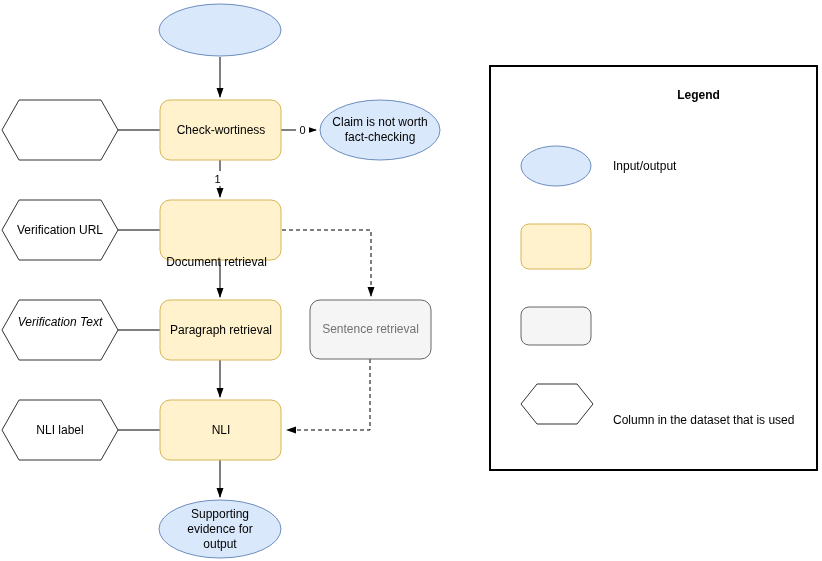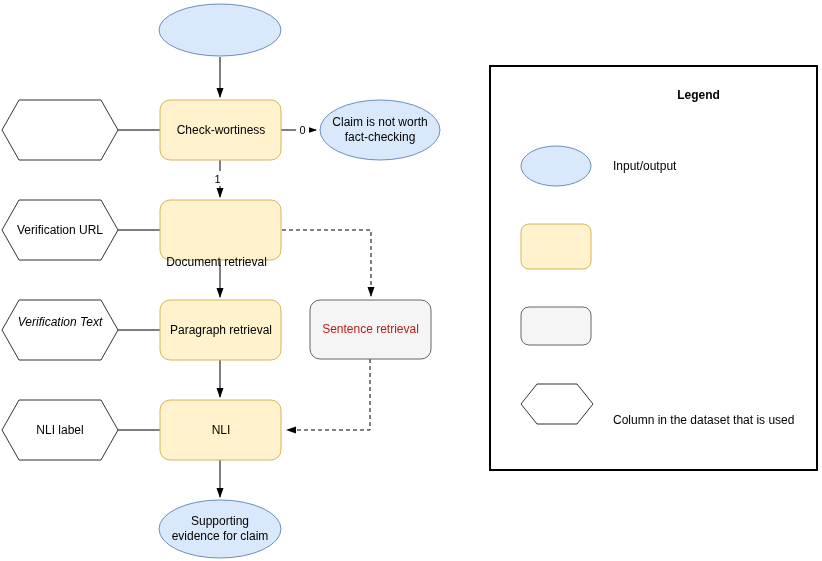--- a/index.html
+++ b/index.html
@@ -6,21 +6,21 @@
   .canvas {
     position:relative; width:822px; height:561px; background:#ffffff;
     font-family:"Liberation Sans", sans-serif; font-size:12px; color:#000;
     overflow:hidden;
   }
   svg.layer { position:absolute; left:0; top:0; width:822px; height:561px; }
   .lbl {
     position:absolute; display:flex; align-items:center; justify-content:center;
     text-align:center; line-height:1.25;
   }
-  .lbl.gray { color:#b91c1c; }
+  .lbl.gray { color:#737373; }
   .edge-lbl {
     position:absolute; background:#ffffff; font-size:11px;
     display:flex; align-items:center; justify-content:center;
   }
   .legend-box {
     position:absolute; left:489px; top:65px; width:329px; height:406px;
     border:2px solid #000; box-sizing:border-box; background:transparent;
   }
   .legend-title {
     position:absolute; left:489px; top:88px; width:329px; text-align:center;
@@ -93,21 +93,21 @@
   <div class="lbl" style="left:8px; top:300px; width:104px; height:44px;font-style:italic;">Verification Text</div>
 
   <div class="lbl" style="left:161px; top:300px; width:120px; height:60px;border-radius:10px;">Paragraph retrieval</div>
 
   <div class="lbl gray" style="left:310px; top:300px; width:121px; height:59px;">Sentence retrieval</div>
 
   <div class="lbl" style="left:8px; top:400px; width:104px; height:60px;">NLI label</div>
 
   <div class="lbl" style="left:161px; top:400px; width:120px; height:60px;">NLI</div>
 
-  <div class="lbl" style="left:170px; top:500px; width:100px; height:58px;">Supporting evidence for claim</div>
+  <div class="lbl" style="left:170px; top:500px; width:100px; height:58px;">Supporting evidence for output</div>
 
   <div class="edge-lbl" style="left:296px; top:122px; width:13px; height:15px;">0</div>
 
   <div class="edge-lbl" style="left:211px; top:171px; width:13px; height:15px;">1</div>
 
   <div class="legend-box"></div>
   <div class="legend-title">Legend</div>
 
   <div class="legend-item-label" style="top:156px;">Input/output</div>
   <div class="legend-item-label" style="top:394px;margin-top:16px;">Column in the dataset that is used</div>

